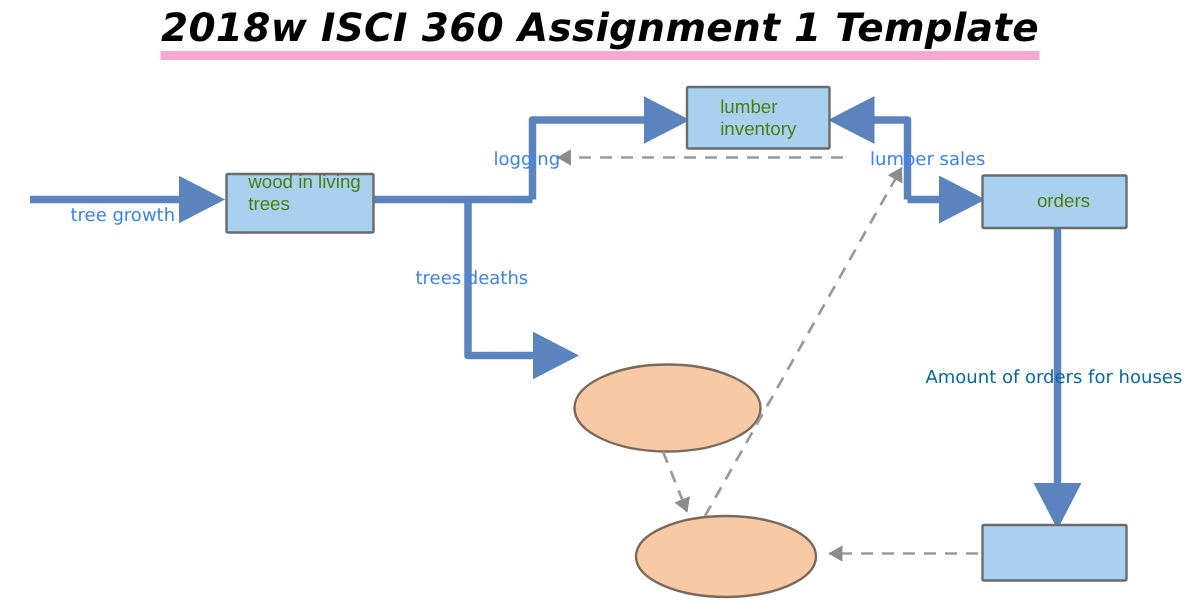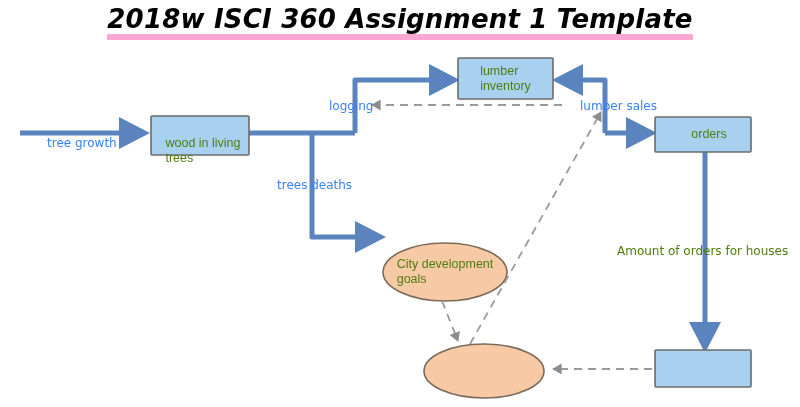--- a/index.html
+++ b/index.html
@@ -55,21 +55,21 @@
     white-space: pre-line;
   }
   .edge-label {
     position: absolute;
     font-family: "DejaVu Sans", sans-serif;
     font-size: 12px;
     color: #3b82f6;
     white-space: nowrap;
   }
   .edge-label.blue-ink {
-    color: #4d7c0f;
+    color: #0369a1;
   }
 </style>
 </head>
 <body>
 
 <div id="canvas">
 
   <div class="title"><span>2018w ISCI 360 Assignment 1 Template</span></div>
 
   <svg id="diagram-svg" viewBox="0 0 800 407" xmlns="http://www.w3.org/2000/svg">
@@ -118,31 +118,29 @@
       <path d="M562,105 L372,105" marker-end="url(#info-arrow)"></path>
 
       <path d="M470,344 L601,112" marker-end="url(#info-arrow)"></path>
 
       <path d="M442,301 L458,341" marker-end="url(#info-arrow)"></path>
 
       <path d="M652,369 L553,369" marker-end="url(#info-arrow)"></path>
     </g>
   </svg>
 
-  <div class="node-label" style="left:151px; top:131px; width:104px; height:39px;border-radius:11px;">wood in living
+  <div class="node-label" style="left:151px; top:109px; width:104px; height:39px;border-radius:11px;">wood in living
 trees</div>
 
   <div class="node-label" style="left:458px; top:58px; width:95px; height:41px;">lumber
 inventory</div>
 
   <div class="node-label" style="left:655px; top:117px; width:108px; height:35px;">orders</div>
 
 
-  <div class="node-label" style="left:383px; top:243px; width:124px; height:58px;">City development
-goals</div>
 
 
   <div class="edge-label" style="left:47px; top:136px;">tree growth</div>
 
   <div class="edge-label" style="left:329px; top:99px;">logging</div>
 
   <div class="edge-label" style="left:580px; top:99px;">lumber sales</div>
 
   <div class="edge-label" style="left:277px; top:178px;">trees deaths</div>
 

